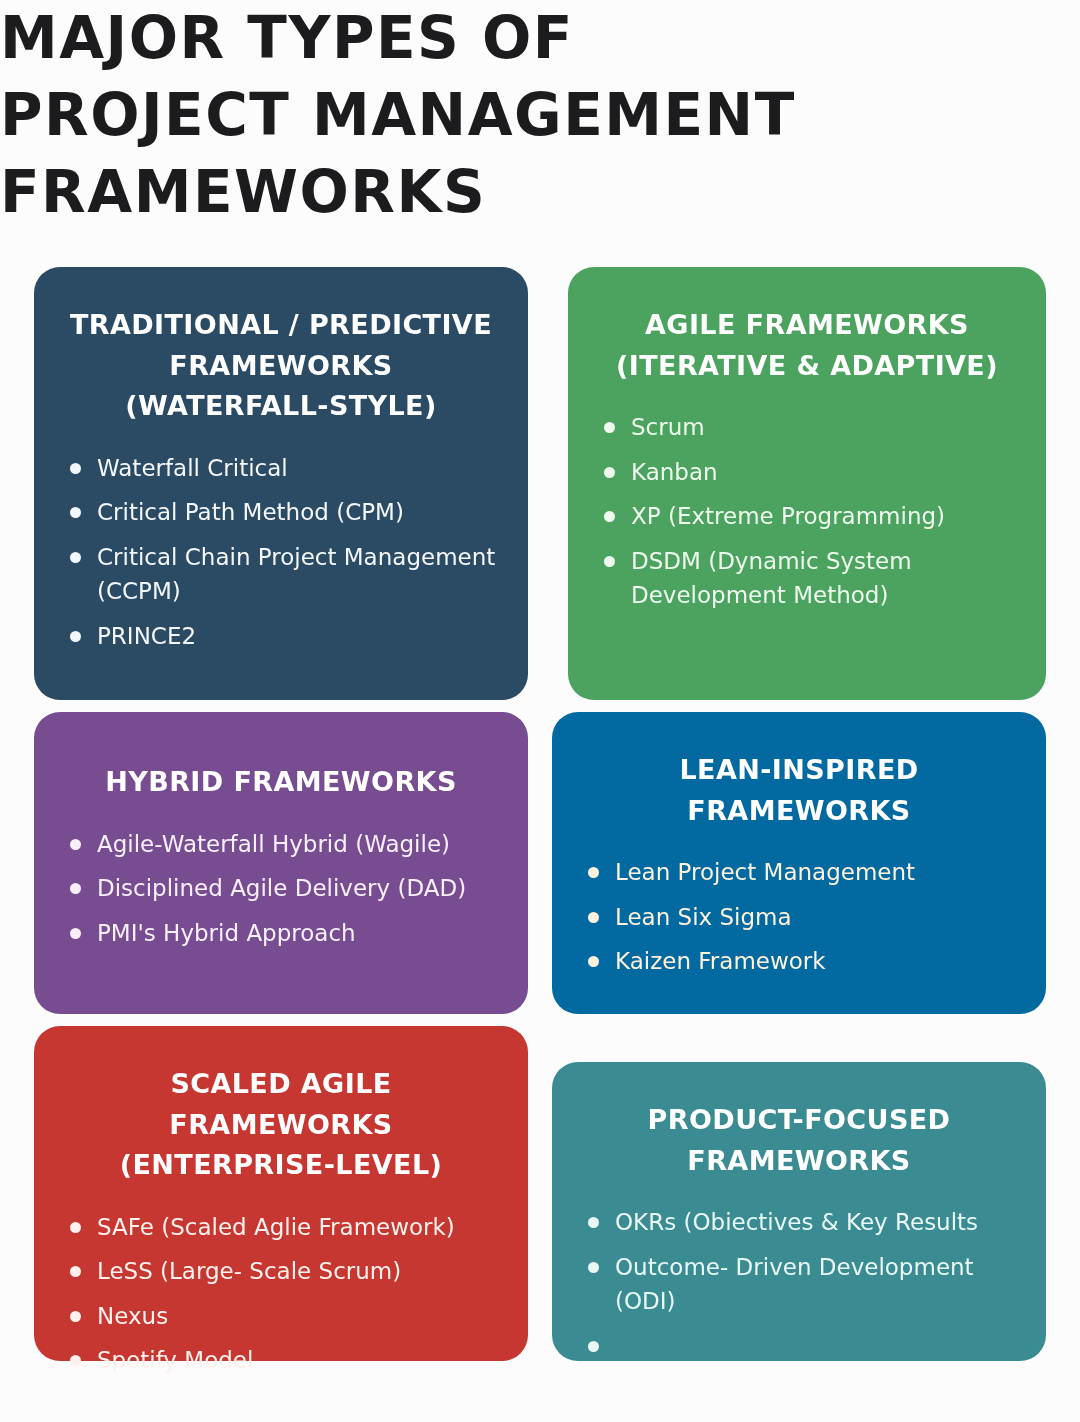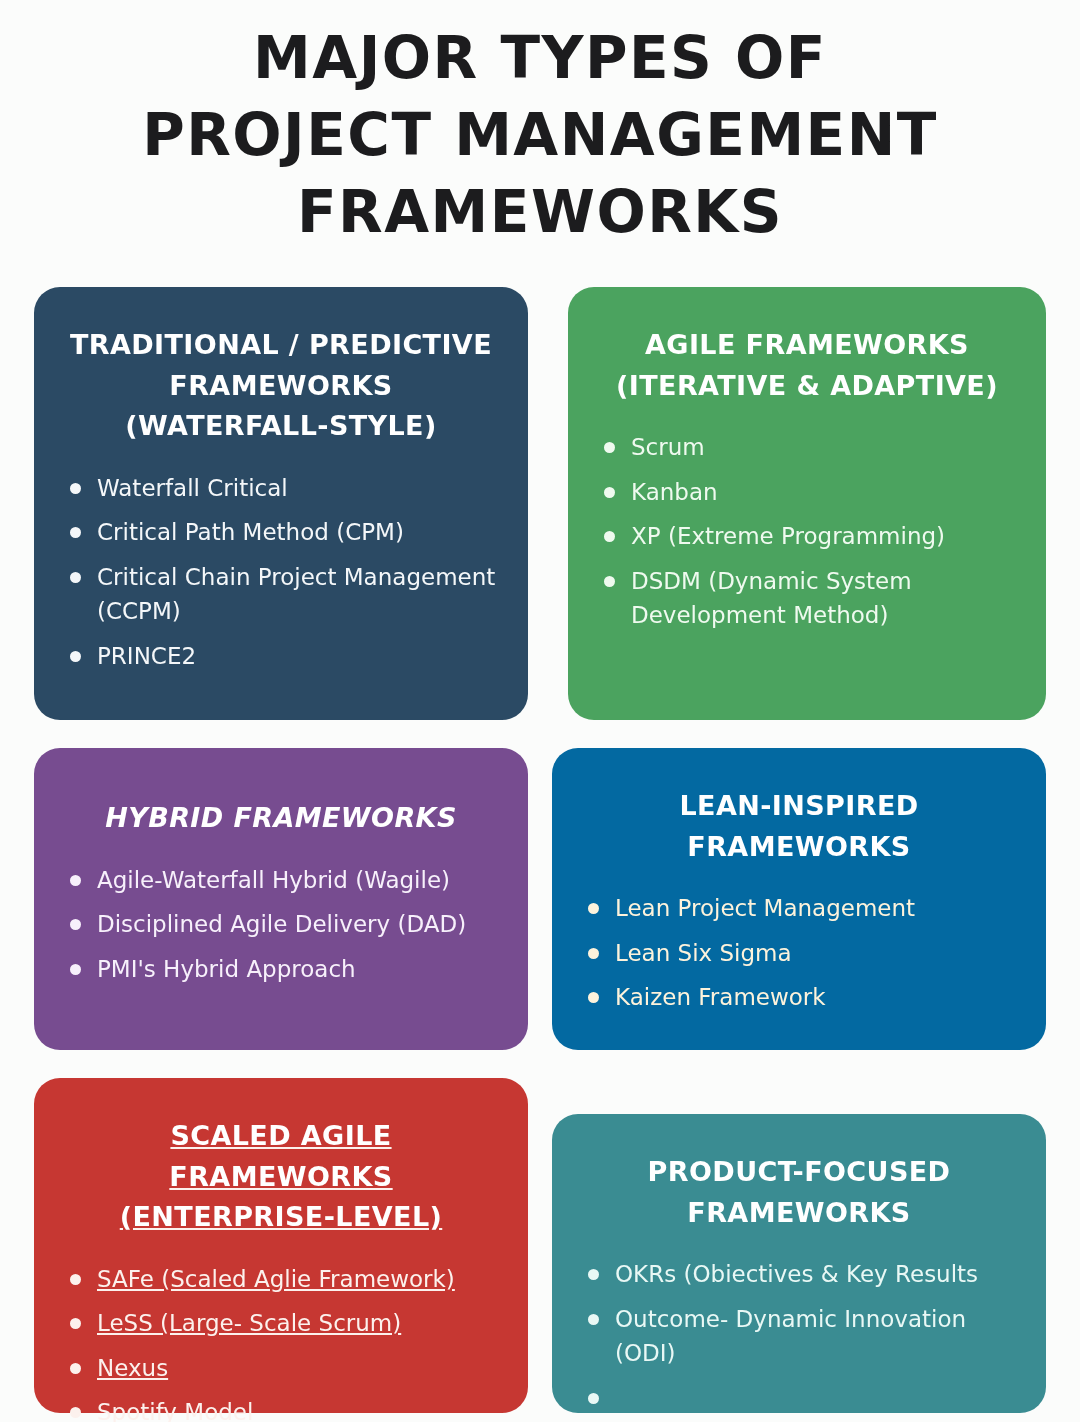--- a/index.html
+++ b/index.html
@@ -7,35 +7,34 @@
   .page {
     position: relative;
     width: 1080px;
     height: 1422px;
     margin: 0 auto;
     background: #fbfcfb;
     font-family: "DejaVu Sans", sans-serif;
     overflow: hidden;
   }
   .main-title {
-    padding-top: 20px;
-    text-align: center;
+    text-align: left;
     font-size: 58px;
     font-weight: 800;
     line-height: 1.33;
     letter-spacing: 1.5px;
     color: #1c1c1e;
   }
   .main-title .tline { display: block; }
   .grid {
     margin: 36px 34px 0;
     display: grid;
     grid-template-columns: 1fr 1fr;
     grid-template-rows: 433px 302px 335px;
-    gap: 28px 24px;
+    gap: 12px 24px;
   }
   .card {
     border-radius: 26px;
     padding: 38px 26px 0;
   }
   .card-title {
     text-align: center;
     font-size: 27px;
     font-weight: 700;
     line-height: 1.5;
@@ -55,21 +54,21 @@
     border-radius: 50%;
     background: currentColor;
     margin: 12px 16px 0 0;
     flex: none;
   }
   
   .card--navy   { background: #2b4a64; color: #f4f7f9; }
   .card--green  { background: #4ba35f; color: #effaef; margin-left: 16px; }
   .card--purple { background: #774c90; color: #f7f0fb; }
   .card--orange { background: #0369a1; color: #fdf3dc; }
-  .card--red    { background: #c63732; color: #fcf1ed; text-decoration: underline; }
+  .card--red    { background: #c63732; color: #fcf1ed; }
   .card--teal   { background: #3a8c92; color: #e9f8f5; margin-top: 36px; }
   .card--navy .card-title, .card--purple .card-title,
   .card--red .card-title, .card--teal .card-title,
   .card--green .card-title, .card--orange .card-title { color: #ffffff; }
 </style>
 </head>
 <body>
 
 <div class="page">
 
@@ -126,21 +125,21 @@
             <span>XP (Extreme Programming)</span>
           </li>
         <li class="card-item">
             <span class="dot"></span>
             <span>DSDM (Dynamic System Development Method)</span>
           </li>
       </ul>
     </section>
 
     <section class="card card--purple">
-      <h2 class="card-title" style="padding-top:12px;font-style:italic;">
+      <h2 class="card-title" style="padding-top:12px;">
         <span class="tline">HYBRID FRAMEWORKS</span>
       </h2>
       <ul class="card-list">
         <li class="card-item">
             <span class="dot"></span>
             <span>Agile-Waterfall Hybrid (Wagile)</span>
           </li>
         <li class="card-item">
             <span class="dot"></span>
             <span>Disciplined Agile Delivery (DAD)</span>
@@ -203,21 +202,21 @@
         <span class="tline">PRODUCT-FOCUSED</span>
         <span class="tline">FRAMEWORKS</span>
       </h2>
       <ul class="card-list">
         <li class="card-item">
             <span class="dot"></span>
             <span>OKRs (Obiectives &amp; Key Results</span>
           </li>
         <li class="card-item">
             <span class="dot"></span>
-            <span>Outcome- Dynamic Innovation (ODI)</span>
+            <span>Outcome- Driven Development (ODI)</span>
           </li>
         <li class="card-item">
             <span class="dot"></span>
           </li>
       </ul>
     </section>
 
   </div>
 </div>
 

